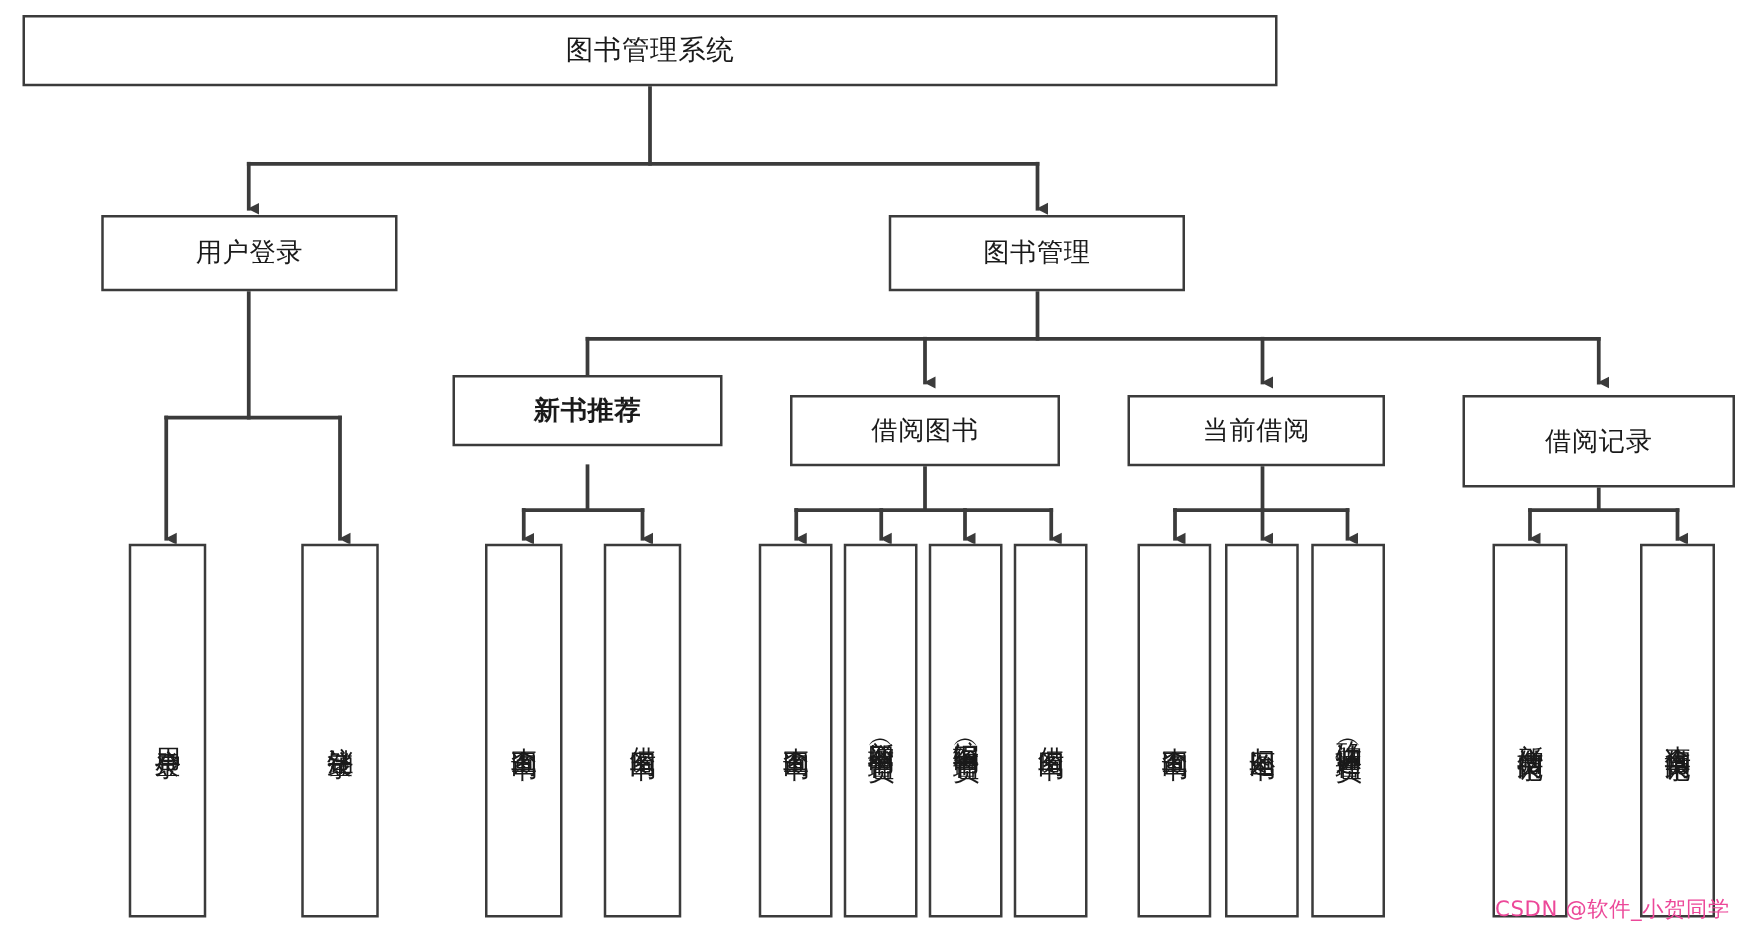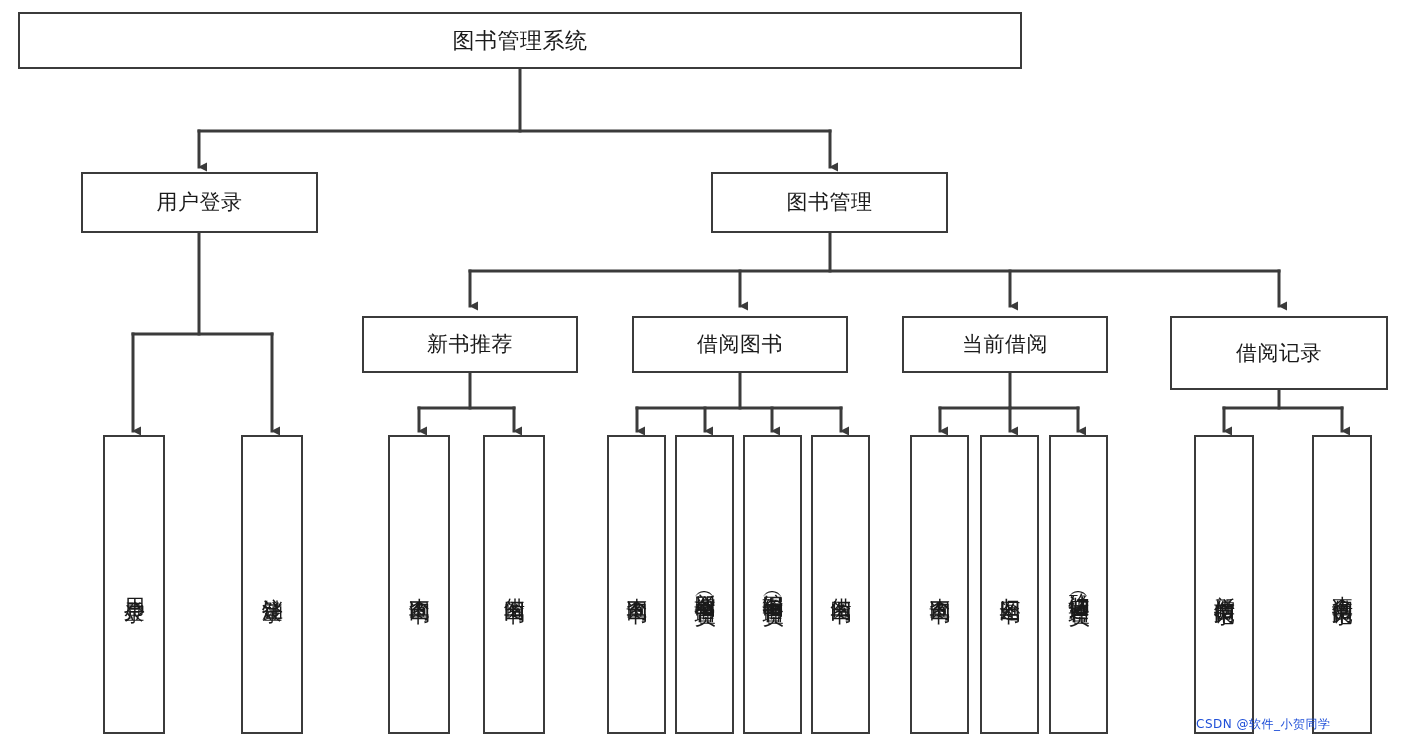--- a/index.html
+++ b/index.html
@@ -55,22 +55,22 @@
     text-orientation: upright;
     font-size: 21px;
     letter-spacing: 2px;
     max-height: 100%;
   }
   #root-node .label {
     font-size: 22px;
   }
   .watermark {
     position: absolute;
-    color: #1d4ed8;
-    font-size: 12px;
+    color: #ec4899;
+    font-size: 17px;
     letter-spacing: 0.5px;
     white-space: nowrap;
     font-family: "DejaVu Sans", "Liberation Sans", sans-serif;
   }
 </style>
 </head>
 <body>
 
 <div id="canvas">
 
@@ -128,21 +128,21 @@
     <span class="label">图书管理系统</span>
   </div>
 
   <div class="node horizontal" style="left:81px; top:172px; width:237px; height:61px;">
     <span class="label">用户登录</span>
   </div>
   <div class="node horizontal" style="left:711px; top:172px; width:237px; height:61px;">
     <span class="label">图书管理</span>
   </div>
 
-  <div class="node horizontal" style="left:362px; top:316px; width:216px; height:57px;">
+  <div class="node horizontal" style="left:362px; top:300px; width:216px; height:57px;font-weight:bold;">
     <span class="label">新书推荐</span>
   </div>
   <div class="node horizontal" style="left:632px; top:316px; width:216px; height:57px;">
     <span class="label">借阅图书</span>
   </div>
   <div class="node horizontal" style="left:902px; top:316px; width:206px; height:57px;">
     <span class="label">当前借阅</span>
   </div>
   <div class="node horizontal" style="left:1170px; top:316px; width:218px; height:74px;">
     <span class="label">借阅记录</span>

